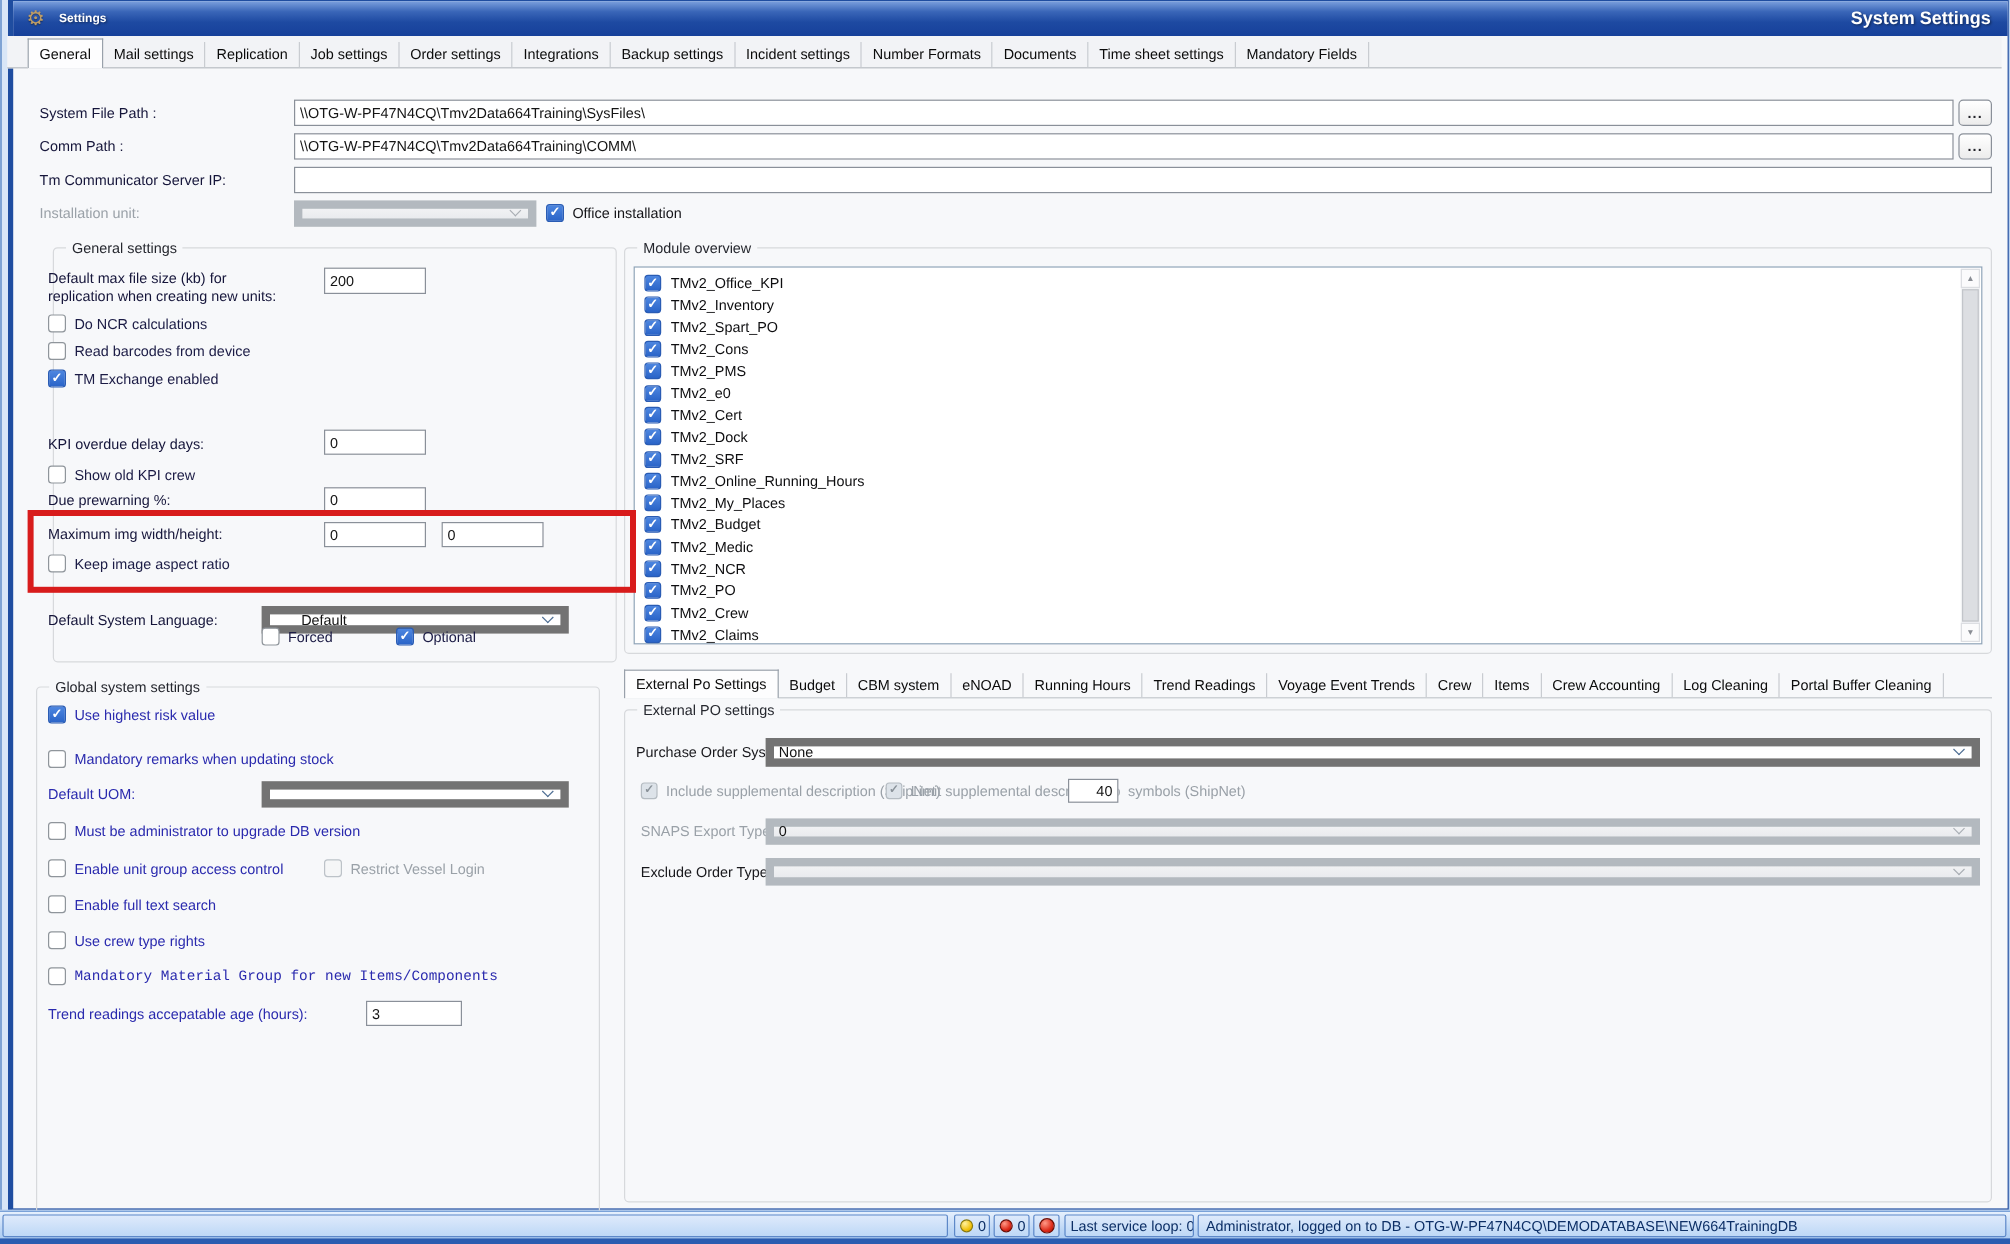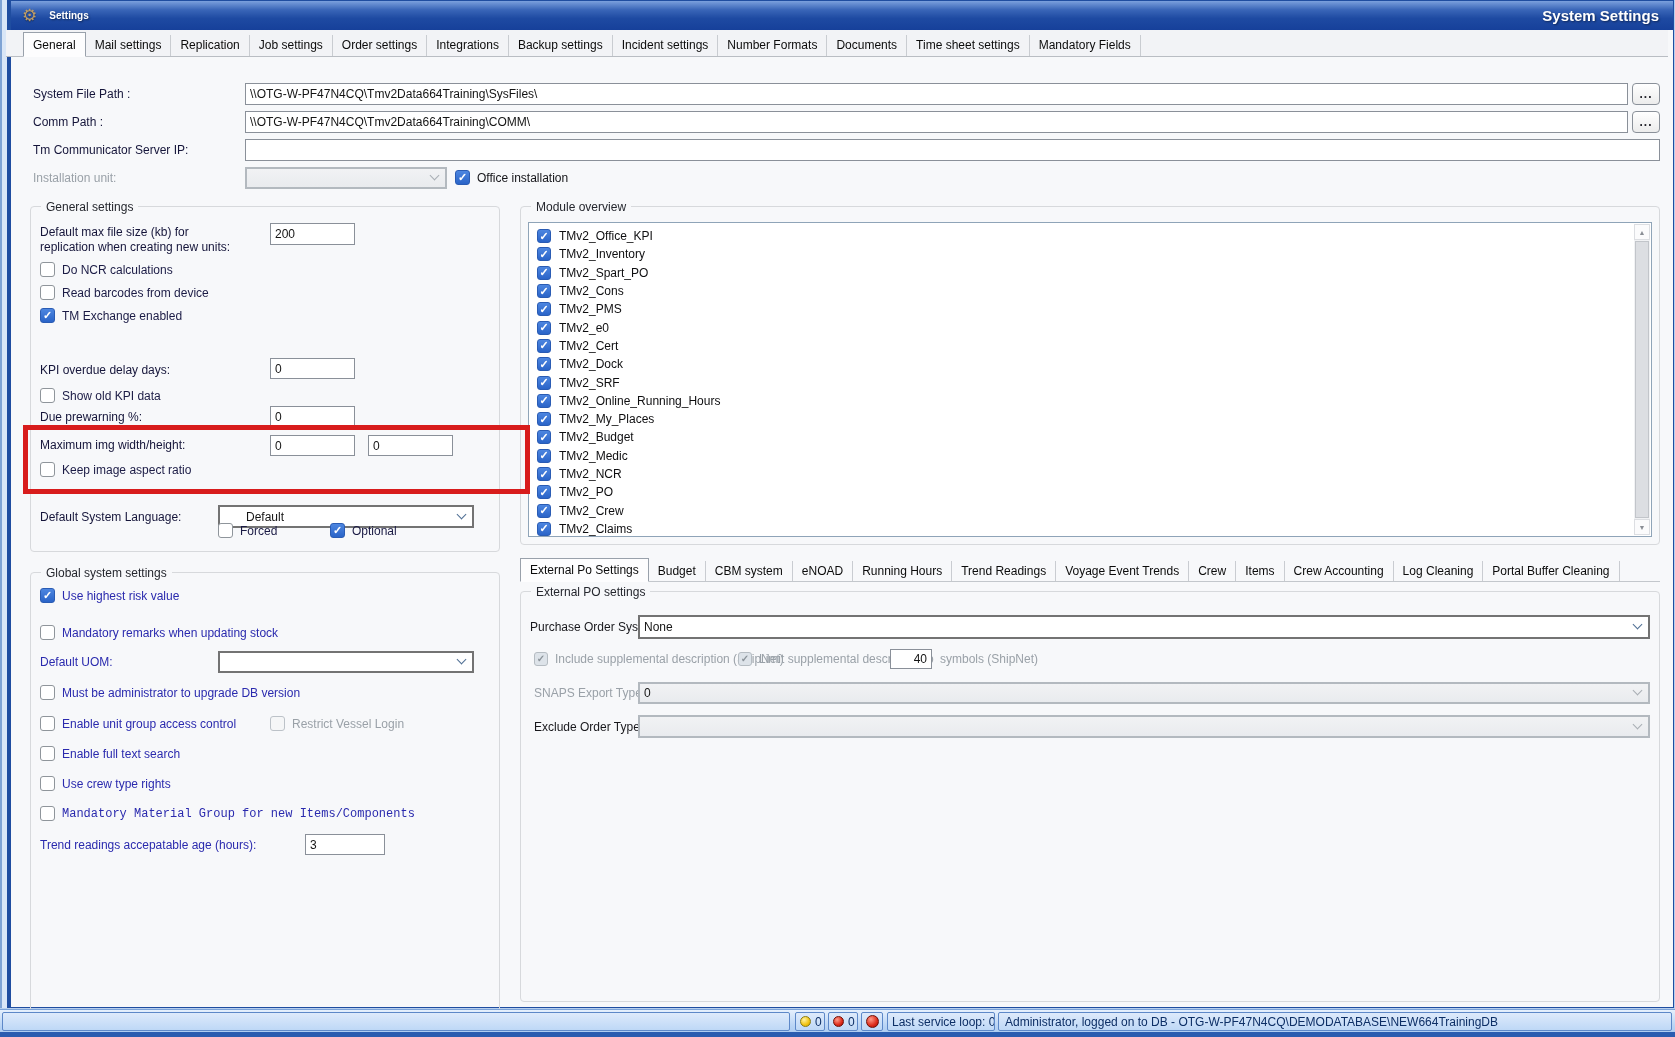--- a/index.html
+++ b/index.html
@@ -28,21 +28,21 @@
 
   .lbl { position:absolute; height:16px; line-height:16px; white-space:nowrap; color:#15153a; }
   .lbl.gray { color:#9aa1a8; }
   .lbl.blue { color:#2a2aae; }
   .lbl.dark { color:#18181c; }
 
   .input { position:absolute; background:#fff; border:1px solid #8a9099; color:#141414;
     display:flex; align-items:center; padding:0 4px; white-space:nowrap; overflow:hidden; }
   .input.ra { justify-content:flex-end; }
 
-  .combo { position:absolute; background:#fff; border:2px solid #737373; color:#141414;
+  .combo { position:absolute; background:#fff; border:7px solid #737373; color:#141414;
     display:flex; align-items:center; padding:0 4px; }
   .combo .chev { position:absolute; right:7px; top:50%; width:7px; height:7px; margin-top:-6px;
     border-right:1.6px solid #4f6f94; border-bottom:1.6px solid #4f6f94; transform:rotate(45deg); }
   .combo.dis { background:linear-gradient(180deg,#f1f2f4,#e9ebee); border-color:#b3b9bf; }
   .combo.dis .chev { border-color:#a9aeb4; }
 
   .btn { position:absolute; background:linear-gradient(180deg,#ffffff,#ececec); border:1px solid #8a9099;
     border-radius:4px; display:flex; align-items:center; justify-content:center;
     font-weight:bold; color:#23232a; letter-spacing:1px; }
 
@@ -137,21 +137,21 @@
   <div class="lbl gray" style="left:33px; top:170px;">Installation unit:</div>
   <div class="combo dis" style="left:245px; top:167px; width:202px; height:22px;">
     <span></span>
     <span class="chev"></span>
   </div>
   <div class="cbrow" style="left:455px; top:170px;">
     <span class="cb on"></span>
     <span class="t dark">Office installation</span>
   </div>
 
-  <div class="grp" style="left:30px; top:206px; width:470px; height:346px;">
+  <div class="grp" style="left:44px; top:206px; width:470px; height:346px;">
     <span class="gt">General settings</span>
   </div>
   <div class="lbl" style="left:40px; top:224px;">Default max file size (kb) for</div>
   <div class="lbl" style="left:40px; top:239px;">replication when creating new units:</div>
   <div class="input" style="left:270px; top:223px; width:85px; height:22px;">200</div>
 
   <div class="cbrow" style="left:40px; top:262px;">
     <span class="cb"></span>
     <span class="t">Do NCR calculations</span>
   </div>
@@ -162,21 +162,21 @@
   <div class="cbrow" style="left:40px; top:308px;">
     <span class="cb on"></span>
     <span class="t">TM Exchange enabled</span>
   </div>
 
   <div class="lbl" style="left:40px; top:362px;">KPI overdue delay days:</div>
   <div class="input" style="left:270px; top:358px; width:85px; height:21px;">0</div>
 
   <div class="cbrow" style="left:40px; top:388px;">
     <span class="cb"></span>
-    <span class="t">Show old KPI data</span>
+    <span class="t">Show old KPI crew</span>
   </div>
 
   <div class="lbl" style="left:40px; top:409px;">Due prewarning %:</div>
   <div class="input" style="left:270px; top:406px; width:85px; height:21px;">0</div>
 
   <div class="lbl" style="left:40px; top:437px;">Maximum img width/height:</div>
   <div class="input" style="left:270px; top:435px; width:85px; height:21px;">0</div>
   <div class="input" style="left:368px; top:435px; width:85px; height:21px;">0</div>
 
   <div class="cbrow" style="left:40px; top:462px;">

